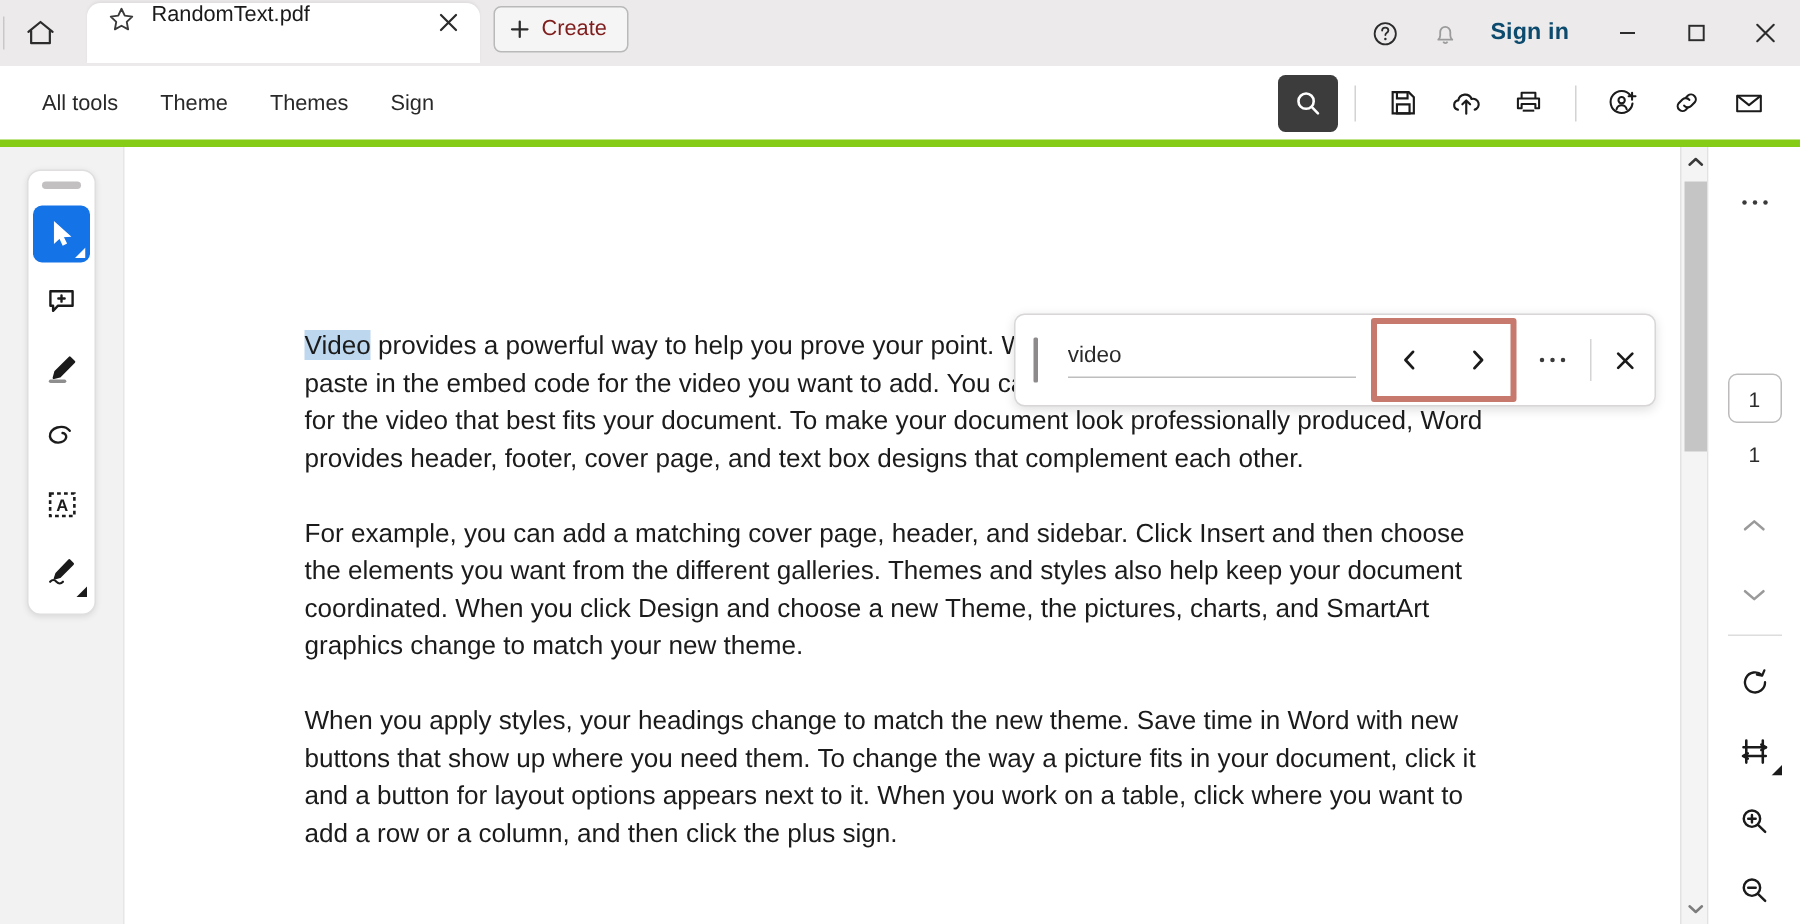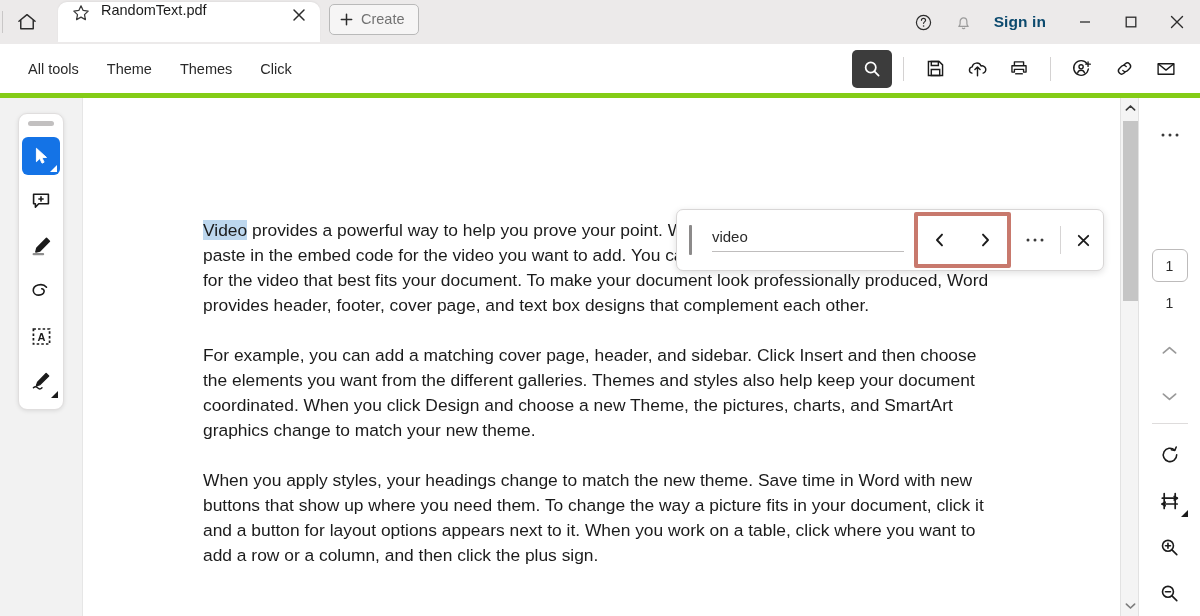--- a/index.html
+++ b/index.html
@@ -39,21 +39,21 @@
   .tab-star { width: 22px; height: 22px; flex: 0 0 22px; display:flex; align-items:center; justify-content:center; }
   .tab-title { flex: 1; font-size: 14.5px; color: #1a1a1a; margin-left: 9px; white-space: nowrap; overflow: hidden; }
   .tab-close { width: 26px; height: 26px; display: flex; align-items: center; justify-content: center; border-radius: 4px; }
 
   .create-btn {
     margin-left: 9px; margin-bottom: 6px;
     height: 31px; padding: 0 13px 0 9px;
     border: 1px solid #b9b9b9; border-radius: 5px;
     background: #f6f5f5;
     display: flex; align-items: center; gap: 7px;
-    font-size: 14.5px; color: #737373;
+    font-size: 14.5px; color: #7f1d1d;
   }
 
   .tb-right {
     margin-left: auto; display: flex; align-items: center;
     height: 44px; padding-right: 0px;
   }
   .tb-icon-btn { width: 40px; height: 44px; display: flex; align-items: center; justify-content: center; }
   .signin { font-size: 15.5px; font-weight: bold; color: #0c4a6e; padding: 0 16px 0 10px; letter-spacing: .1px; }
   .win-btn { width: 46px; height: 44px; display: flex; align-items: center; justify-content: center; }
 
@@ -249,21 +249,21 @@
         </span>
       </div>
     </div>
   </div>
 
   <div class="menubar">
     <div class="menubar-left">
       <div class="menu-item">All tools</div>
       <div class="menu-item">Theme</div>
       <div class="menu-item">Themes</div>
-      <div class="menu-item">Click</div>
+      <div class="menu-item">Sign</div>
     </div>
 
     <div class="menubar-right">
       <div class="act-btn active">
         <span>
           <svg width="20" height="20" viewBox="0 0 22 22" fill="none" stroke="#ffffff" stroke-width="1.9" stroke-linecap="round">
             <circle cx="9.6" cy="9.3" r="5.6"></circle>
             <path d="M13.7 13.5 L18.3 18.2"></path>
           </svg>
         </span>

